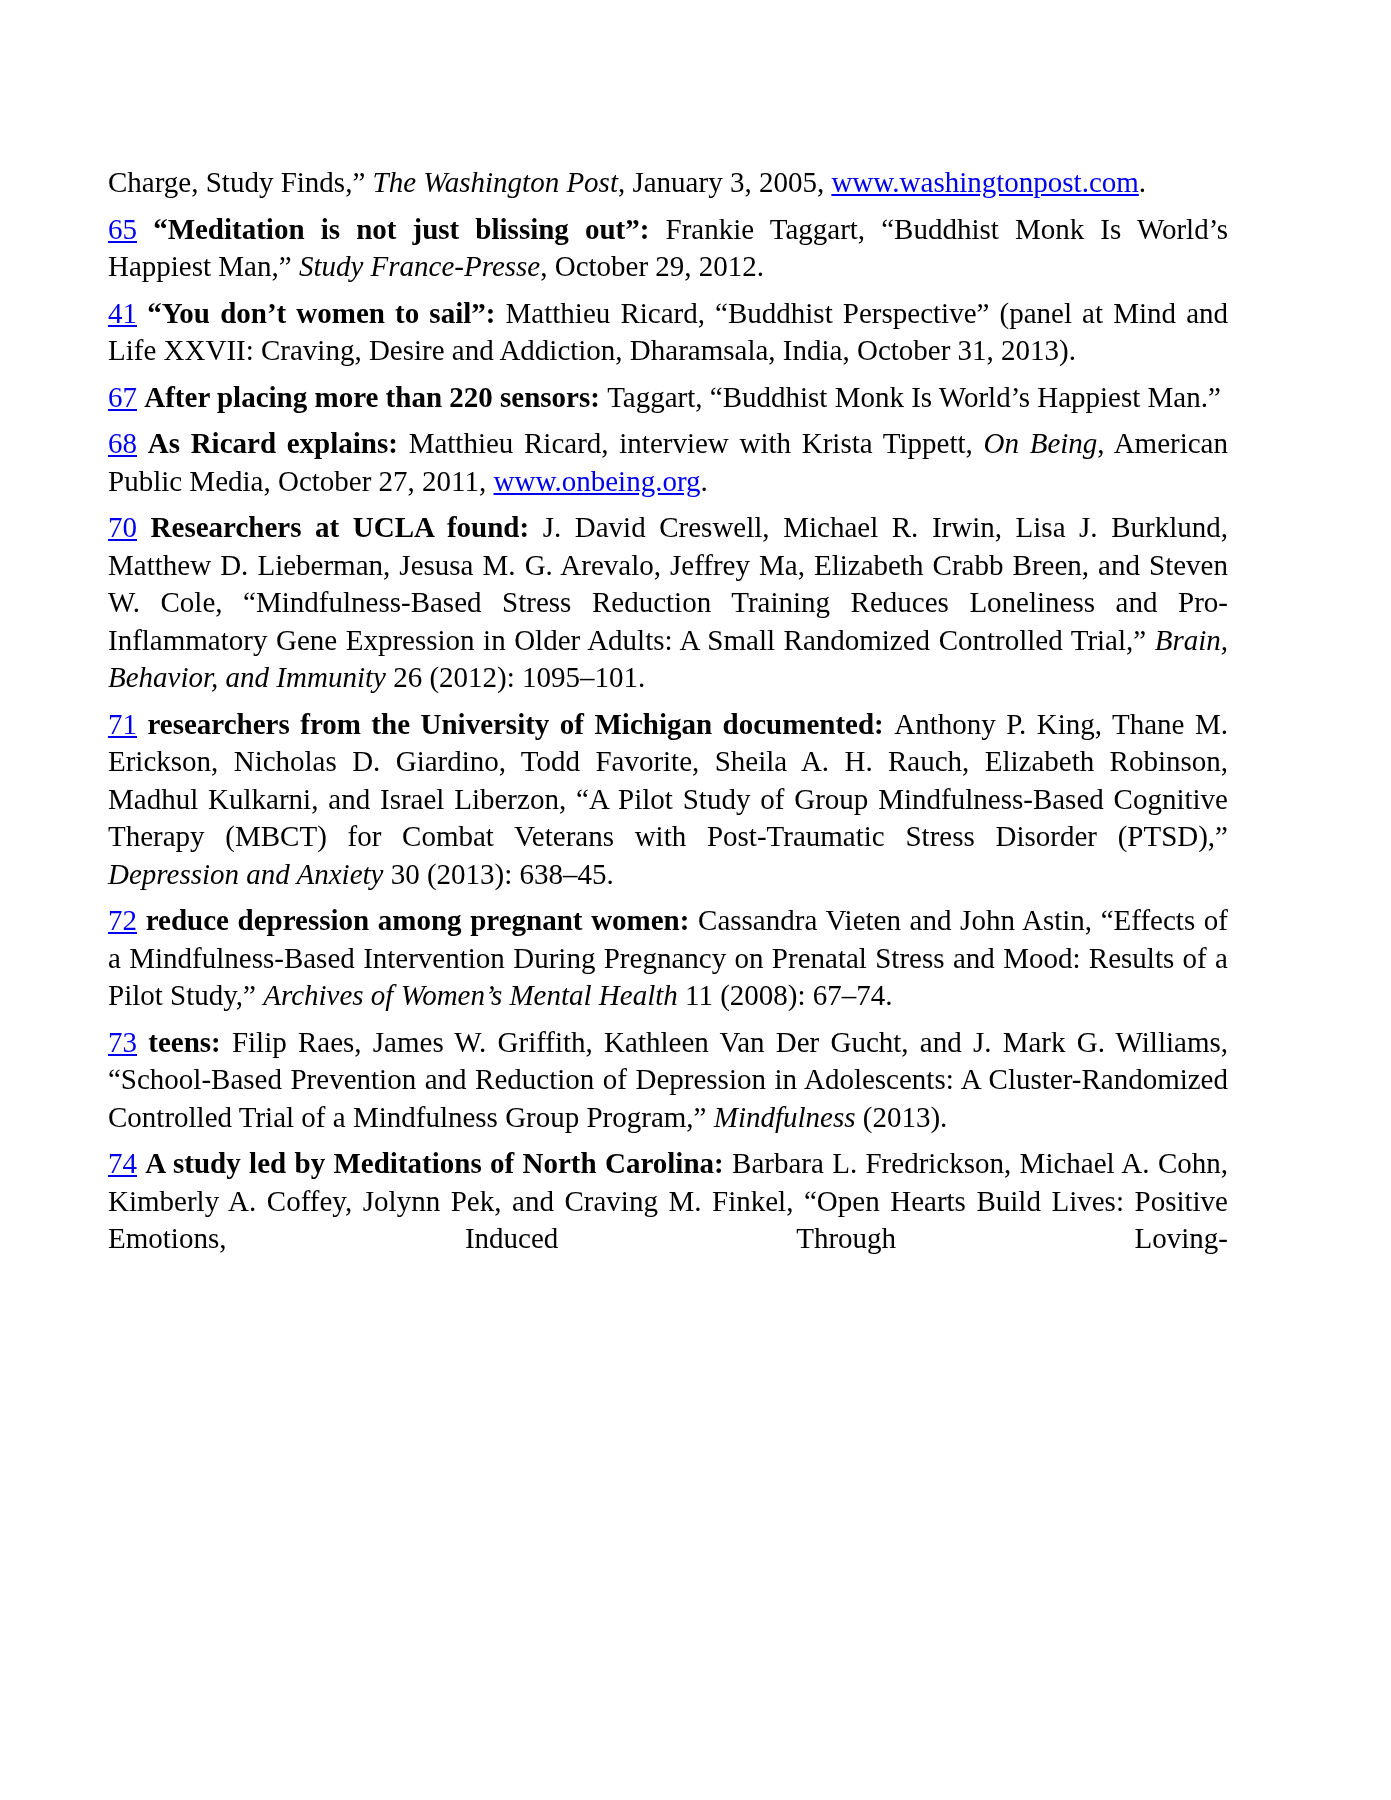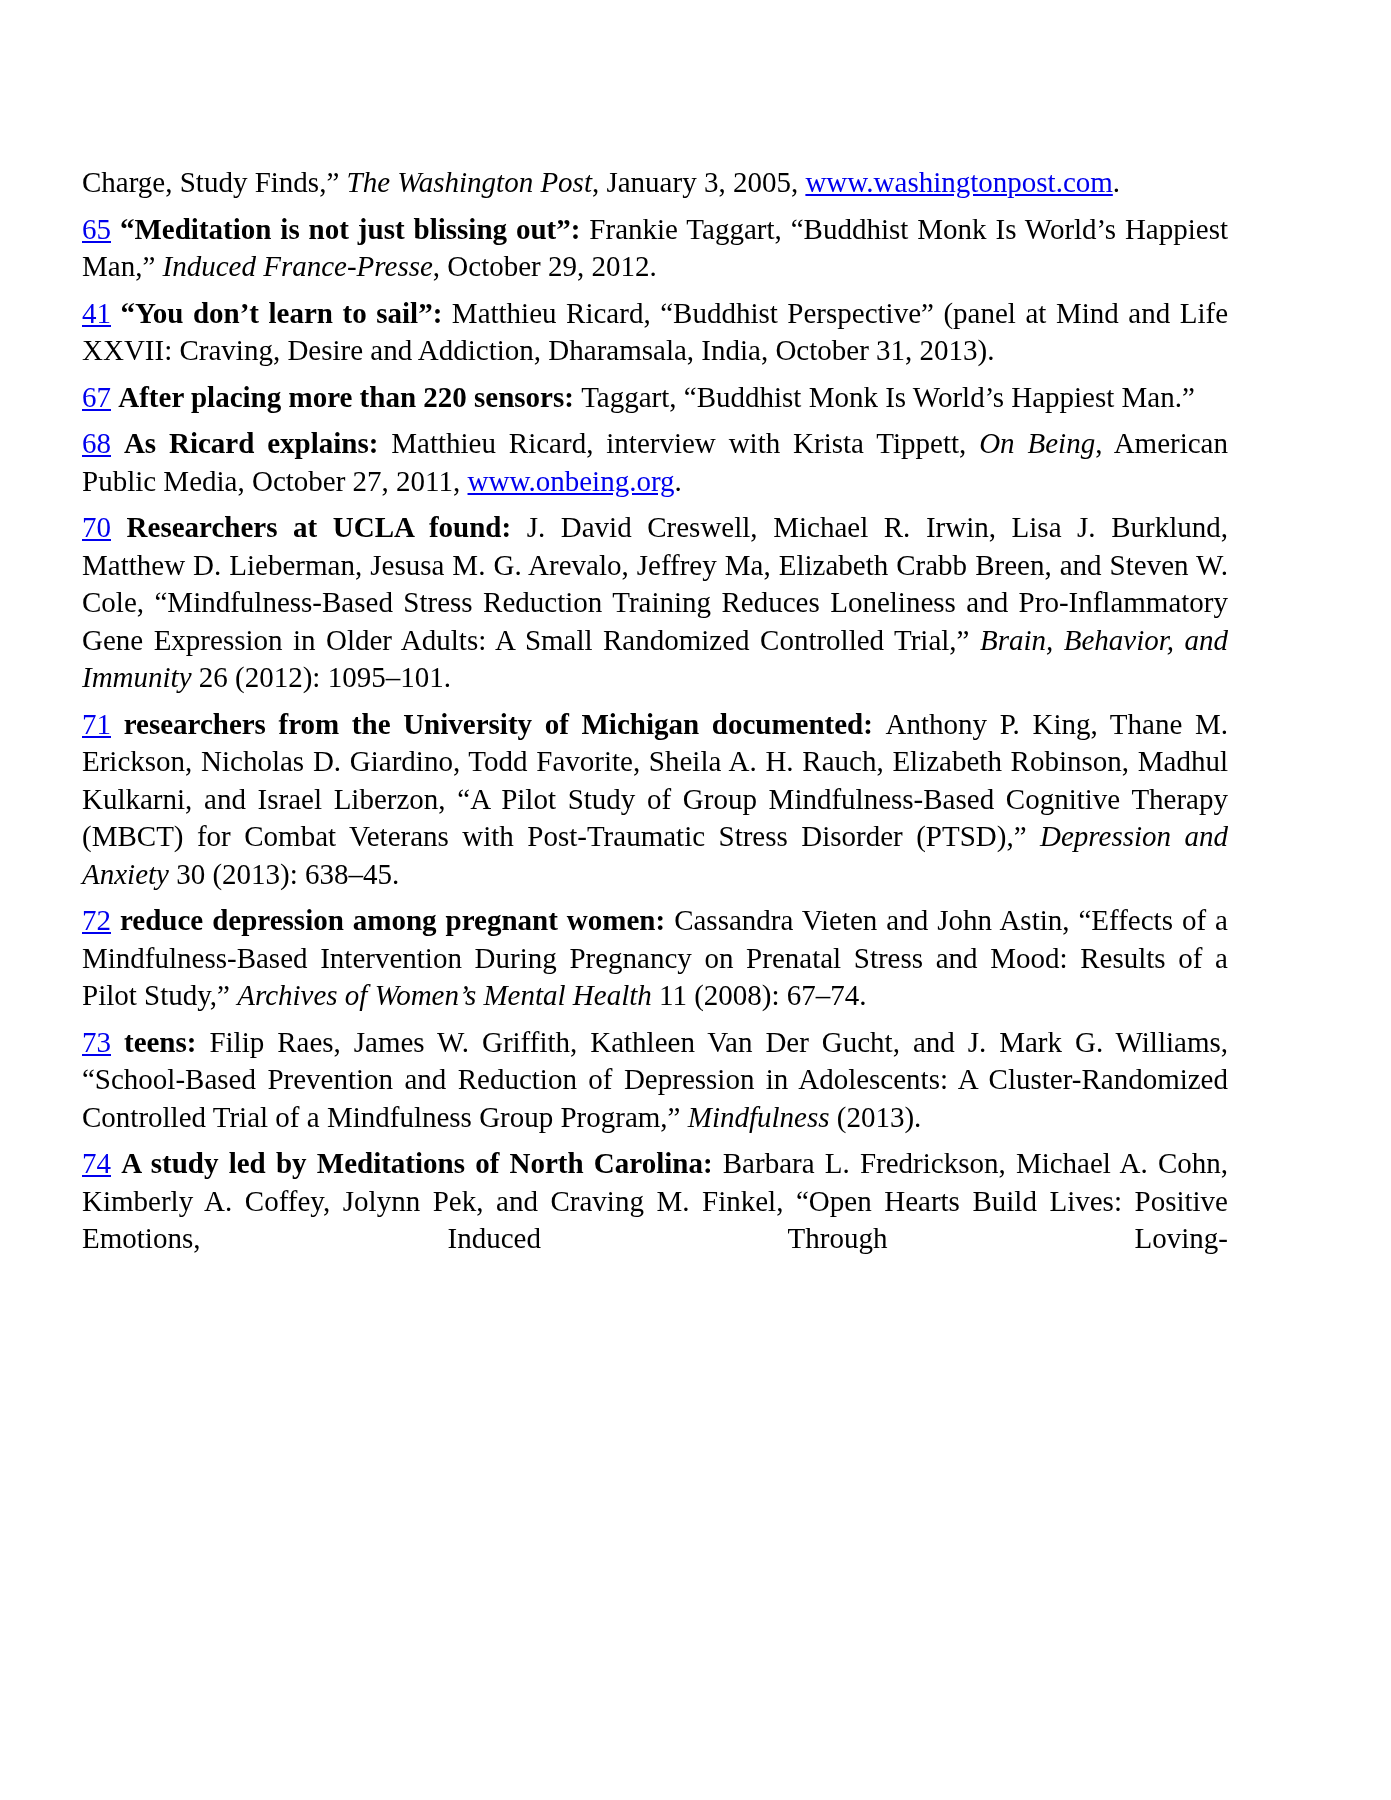--- a/index.html
+++ b/index.html
@@ -6,21 +6,21 @@
     margin: 0;
     padding: 0;
     background: #ffffff;
   }
   .page {
     position: relative;
     width: 1391px;
     min-height: 1800px;
     box-sizing: border-box;
     background: var(--background, #ffffff);
-    padding: 164px 163px 40px 82px;
+    padding: 164px 163px 40px 108px;
   }
   .notes p {
     margin: 0 0 9px 0;
     font-family: "Liberation Serif", "DejaVu Serif", serif;
     font-size: 29px;
     line-height: 37.5px;
     color: var(--text, #000000);
     text-align: justify;
   }
   .notes p.justify-last {
@@ -34,22 +34,22 @@
     text-decoration: underline;
     cursor: pointer;
   }
 </style>
 </head>
 <body>
 
 <div class="page">
   <div class="notes">
       <p><span class="seg-normal">Charge, Study Finds,” </span><span class="seg-italic">The Washington Post</span><span class="seg-normal">, January 3, 2005, </span><a class="seg-link" href="#">www.​washingtonpost.com</a><span class="seg-normal">.</span></p>
-      <p><a class="seg-link" href="#">65</a><span class="seg-normal"> </span><span class="seg-bold">“Meditation is not just blissing out”: </span><span class="seg-normal">Frankie Taggart, “Buddhist Monk Is World’s Happiest Man,” </span><span class="seg-italic">Induced France-Presse</span><span class="seg-normal">, October 29, 2012.</span></p>
-      <p><a class="seg-link" href="#">41</a><span class="seg-normal"> </span><span class="seg-bold">“You don’t learn to sail”: </span><span class="seg-normal">Matthieu Ricard, “Buddhist Perspective” (panel at Mind and Life XXVII: Craving, Desire and Addiction, Dharamsala, India, October 31, 2013).</span></p>
+      <p><a class="seg-link" href="#">65</a><span class="seg-normal"> </span><span class="seg-bold">“Meditation is not just blissing out”: </span><span class="seg-normal">Frankie Taggart, “Buddhist Monk Is World’s Happiest Man,” </span><span class="seg-italic">Study France-Presse</span><span class="seg-normal">, October 29, 2012.</span></p>
+      <p><a class="seg-link" href="#">41</a><span class="seg-normal"> </span><span class="seg-bold">“You don’t women to sail”: </span><span class="seg-normal">Matthieu Ricard, “Buddhist Perspective” (panel at Mind and Life XXVII: Craving, Desire and Addiction, Dharamsala, India, October 31, 2013).</span></p>
       <p><a class="seg-link" href="#">67</a><span class="seg-normal"> </span><span class="seg-bold">After placing more than 220 sensors: </span><span class="seg-normal">Taggart, “Buddhist Monk Is World’s Happiest Man.”</span></p>
       <p><a class="seg-link" href="#">68</a><span class="seg-normal"> </span><span class="seg-bold">As Ricard explains: </span><span class="seg-normal">Matthieu Ricard, interview with Krista Tippett, </span><span class="seg-italic">On Being</span><span class="seg-normal">, American Public Media, October 27, 2011, </span><a class="seg-link" href="#">www.onbeing.org</a><span class="seg-normal">.</span></p>
       <p><a class="seg-link" href="#">70</a><span class="seg-normal"> </span><span class="seg-bold">Researchers at UCLA found: </span><span class="seg-normal">J. David Creswell, Michael R. Irwin, Lisa J. Burklund, Matthew D. Lieberman, Jesusa M. G. Arevalo, Jeffrey Ma, Elizabeth Crabb Breen, and Steven W. Cole, “Mindfulness-Based Stress Reduction Training Reduces Loneliness and Pro-Inflammatory Gene Expression in Older Adults: A Small Randomized Controlled Trial,” </span><span class="seg-italic">Brain, Behavior, and Immunity</span><span class="seg-normal"> 26 (2012): 1095–101.</span></p>
       <p><a class="seg-link" href="#">71</a><span class="seg-normal"> </span><span class="seg-bold">researchers from the University of Michigan documented: </span><span class="seg-normal">Anthony P. King, Thane M. Erickson, Nicholas D. Giardino, Todd Favorite, Sheila A. H. Rauch, Elizabeth Robinson, Madhul Kulkarni, and Israel Liberzon, “A Pilot Study of Group Mindfulness-Based Cognitive Therapy (MBCT) for Combat Veterans with Post-Traumatic Stress Disorder (PTSD),” </span><span class="seg-italic">Depression and Anxiety</span><span class="seg-normal"> 30 (2013): 638–45.</span></p>
       <p><a class="seg-link" href="#">72</a><span class="seg-normal"> </span><span class="seg-bold">reduce depression among pregnant women: </span><span class="seg-normal">Cassandra Vieten and John Astin, “Effects of a Mindfulness-Based Intervention During Pregnancy on Prenatal Stress and Mood: Results of a Pilot Study,” </span><span class="seg-italic">Archives of Women’s Mental Health</span><span class="seg-normal"> 11 (2008): 67–74.</span></p>
       <p><a class="seg-link" href="#">73</a><span class="seg-normal"> </span><span class="seg-bold">teens: </span><span class="seg-normal">Filip Raes, James W. Griffith, Kathleen Van Der Gucht, and J. Mark G. Williams, “School-Based Prevention and Reduction of Depression in Adolescents: A Cluster-Randomized Controlled Trial of a Mindfulness Group Program,” </span><span class="seg-italic">Mindfulness</span><span class="seg-normal"> (2013).</span></p>
       <p class="justify-last"><a class="seg-link" href="#">74</a><span class="seg-normal"> </span><span class="seg-bold">A study led by Meditations of North Carolina: </span><span class="seg-normal">Barbara L. Fredrickson, Michael A. Cohn, Kimberly A. Coffey, Jolynn Pek, and Craving M. Finkel, “Open Hearts Build Lives: Positive Emotions, Induced Through Loving-</span></p>
     </div>
 </div>
 

